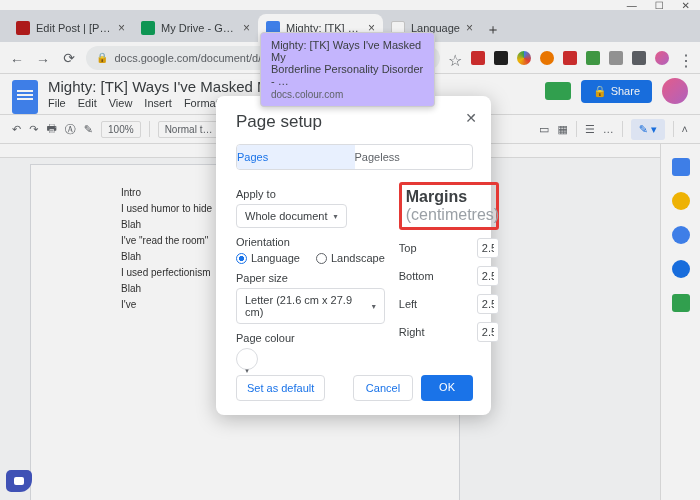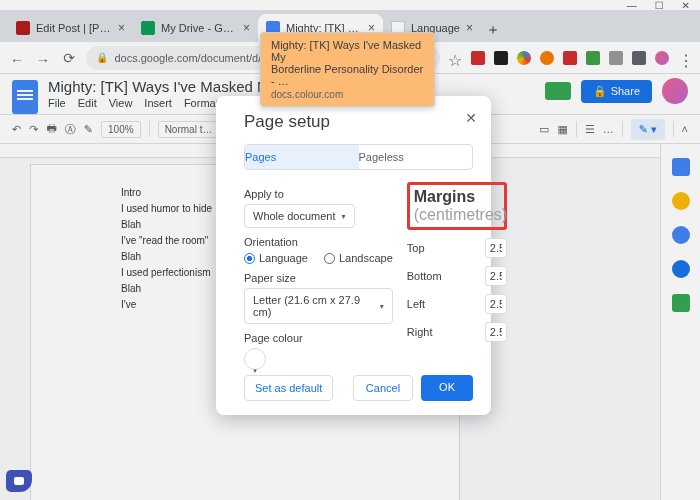--- a/index.html
+++ b/index.html
@@ -42,27 +42,27 @@
 
 
 .canvas { background:#f8f9fa; height:360px; position:relative; display:flex; }
 .ruler { height:14px; background:#fff; border-bottom:1px solid #e0e0e0; position:absolute; top:0; left:0; right:0; }
 .page { background:#fff; width:430px; margin:20px 0 0 30px; padding:20px 90px; font-size:10px; color:#333; line-height:1.6; border:1px solid #dadce0; }
 .page p { margin:0; }
 .sidepanel { width:40px; background:#fff; border-left:1px solid #e0e0e0; display:flex; flex-direction:column; align-items:center; gap:16px; padding-top:14px; position:absolute; right:0; top:0; bottom:0; }
 .sidepanel span { width:18px; height:18px; border-radius:3px; }
 
 
-.tabtooltip { position:absolute; top:32px; left:260px; background:#fdba74; border:1px solid #ccc; border-radius:4px; padding:6px 10px; font-size:11px; color:#3c4043; box-shadow:0 2px 6px rgba(0,0,0,.2); z-index:50; width:175px; }
+.tabtooltip { position:absolute; top:32px; left:260px; background:#c4b5fd; border:1px solid #ccc; border-radius:4px; padding:6px 10px; font-size:11px; color:#3c4043; box-shadow:0 2px 6px rgba(0,0,0,.2); z-index:50; width:175px; }
 .tabtooltip .t1 { font-weight:400; }
 .tabtooltip .t2 { color:#5f6368; margin-top:2px; font-size:10px; }
 
 
 .overlay { position:absolute; inset:0; background:rgba(0,0,0,.05); z-index:40; }
-.modal { position:absolute; top:96px; left:216px; width:275px; background:#fff; border-radius:8px; box-shadow:0 4px 20px rgba(0,0,0,.25); z-index:45; padding:16px 18px 14px 28px; }
+.modal { position:absolute; top:96px; left:216px; width:275px; background:#fff; border-radius:8px; box-shadow:0 4px 20px rgba(0,0,0,.25); z-index:45; padding:16px 18px 14px 20px; }
 .modal h2 { font-size:17px; font-weight:400; color:#3c4043; }
 .modal .mclose { position:absolute; top:14px; right:14px; color:#5f6368; font-size:14px; }
 .tabsrow { display:flex; margin:12px 0 10px; border:1px solid #dadce0; border-radius:4px; overflow:hidden; }
 .tabsrow div { flex:1; font-size:11px; padding:6px 0; color:#5f6368; }
 .tabsrow .on { background:#e8f0fe; color:#1a73e8; }
 .field { font-size:11px; color:#3c4043; margin-top:8px; }
 .dd { border:1px solid #dadce0; border-radius:4px; padding:5px 8px; font-size:11px; color:#3c4043; display:inline-flex; align-items:center; gap:6px; margin-top:4px; }
 .dd::after { content:"▾"; font-size:8px; color:#5f6368; }
 .radios { display:flex; gap:16px; margin-top:4px; font-size:11px; color:#3c4043; }
 .radio { display:flex; align-items:center; gap:4px; }

